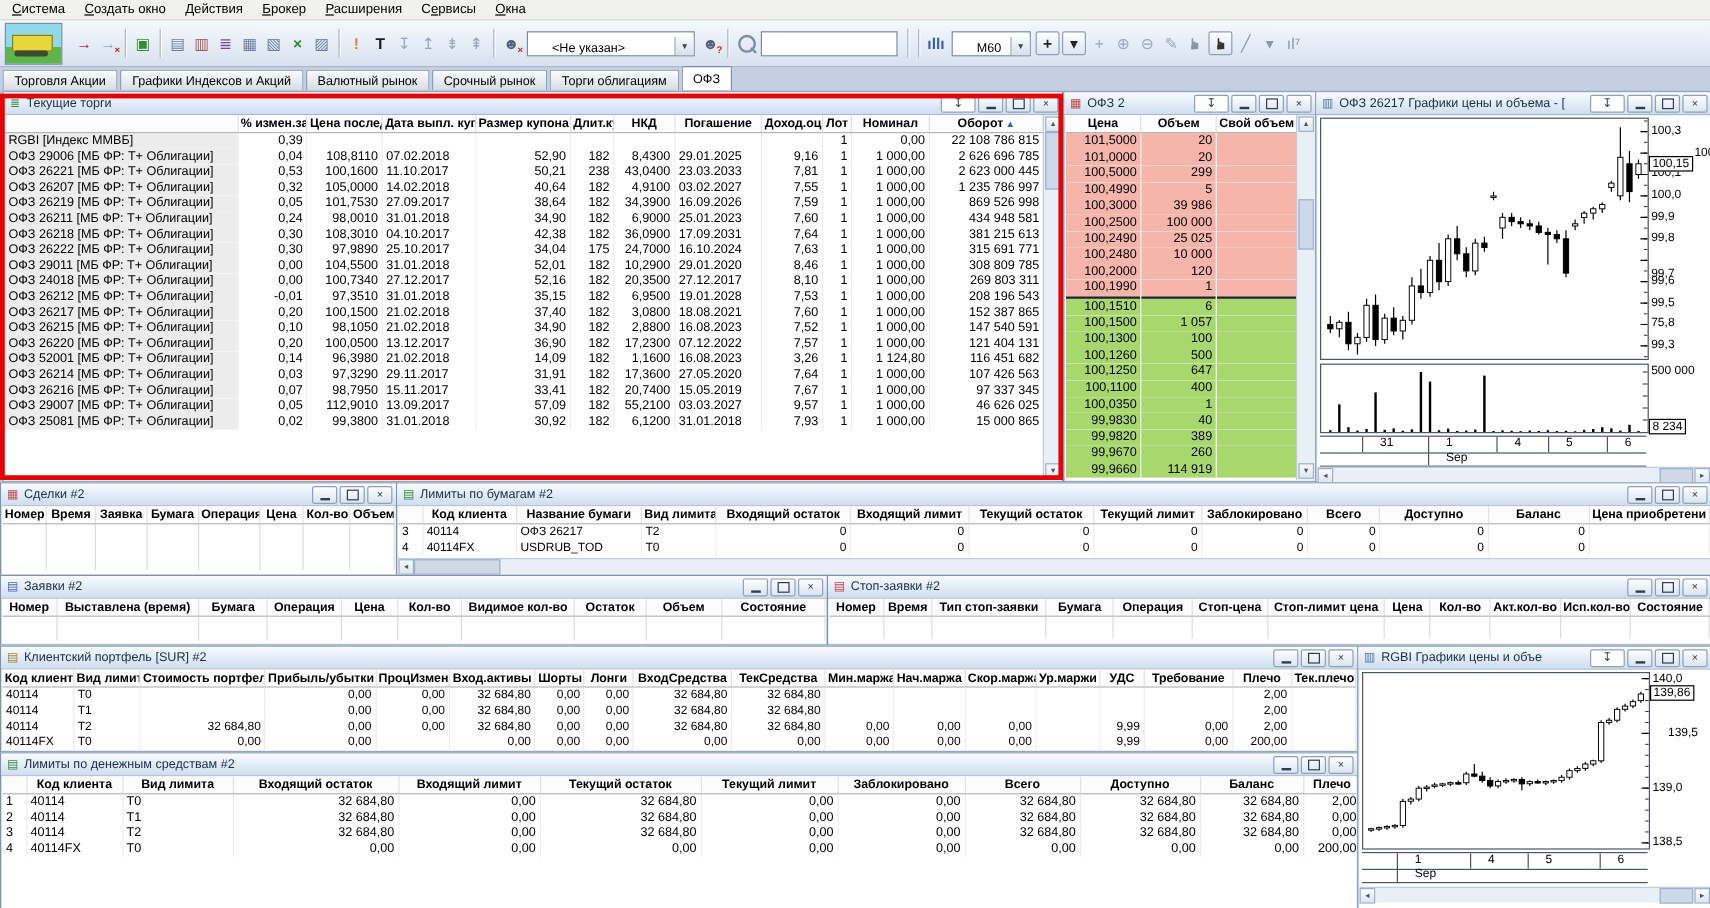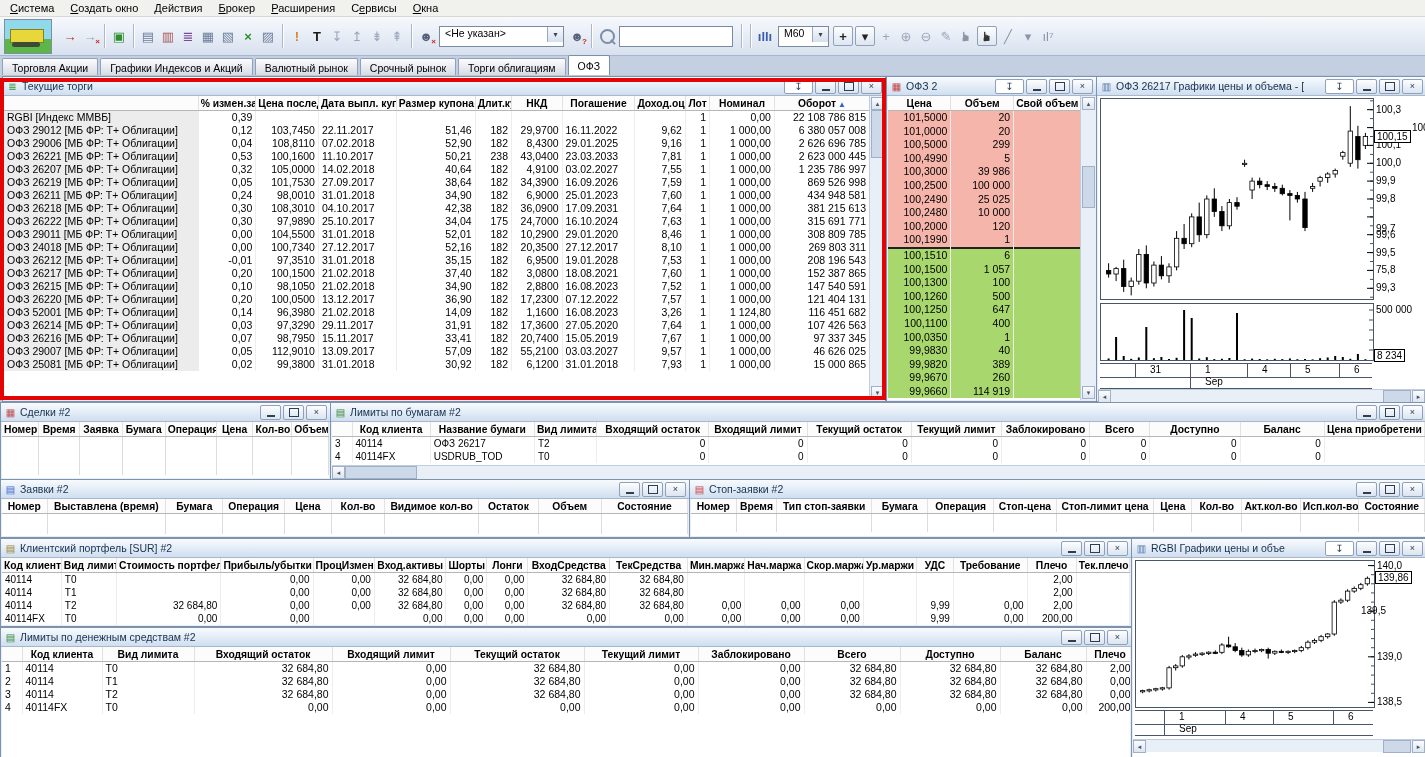--- a/index.html
+++ b/index.html
@@ -10,21 +10,21 @@
   .menuitem{padding:1px 8px;cursor:default;white-space:nowrap}
   .menuitem u{text-decoration:underline}
   .toolbar{height:38px;background:linear-gradient(#f6f9fd,#d8e1ef);display:flex;align-items:center;border-bottom:1px solid #a9b7cc}
   .logo{width:46px;height:33px;border:1px solid #7d8da3;margin:0 8px 0 4px;position:relative;background:linear-gradient(#8fd9ea 0 58%,#5cb648 58% 100%);flex:none}
   .logo .dozer{position:absolute;left:5px;top:9px;width:32px;height:12px;background:#e8d73a;border:1px solid #857f20}
   .logo .track{position:absolute;left:7px;top:22px;width:28px;height:5px;background:#3d4a35;border-radius:3px}
   .tbsep{width:1px;height:24px;background:#aab8cc;box-shadow:1px 0 0 #fff;margin:0 4px;flex:none}
   .tbi{min-width:18px;height:18px;display:flex;align-items:center;justify-content:center;margin:0 1px;font-size:13px;flex:none;position:relative}
   .tbi.boxed{border:1px solid #8fa0b8;background:linear-gradient(#fdfefe,#dde6f1);border-radius:2px;width:18px}
   .tbi .badge{position:absolute;right:-1px;bottom:-1px;font-size:8px;color:#c22;font-weight:bold}
-  .combo{height:19px;background:#fff;border:1px solid #7a8aa0;display:flex;align-items:flex-start;padding-left:5px;font-size:10.5px;margin:0 3px;flex:none}
+  .combo{height:19px;background:#fff;border:1px solid #7a8aa0;display:flex;align-items:flex-end;padding-left:20px;font-size:10.5px;margin:0 3px;flex:none}
   .combo .cararea{width:15px;height:15px;margin-left:auto;background:linear-gradient(#f8fafd,#d6dfec);border-left:1px solid #98a8c0;display:flex;align-items:center;justify-content:center;font-size:8px;color:#345}
   .lens{width:11px;height:11px;border:2px solid #7d8da8;border-radius:50%;position:relative;margin:0 4px;flex:none}
   .lens::after{content:"";position:absolute;width:6px;height:2px;background:#7d8da8;transform:rotate(45deg);left:8px;top:10px}
   .searchbox{width:108px;height:17px;border:1px solid #7a8aa0;background:#fff;font-size:10.5px;margin-right:4px;flex:none}
   .tabbar{height:19px;background:#c4d0e2;display:flex;align-items:flex-end;padding-left:2px}
   .tab{height:15px;padding:1px 9px 0;background:linear-gradient(#fbfcfd,#d7dce4);border:1px solid #8fa0b8;border-bottom:none;border-radius:2px 2px 0 0;margin-right:2px;font-size:10.5px;display:flex;align-items:center;white-space:nowrap;cursor:default}
   .tab.active{background:#fff;height:18px;border-color:#7d8da3}
   
   .win{position:absolute;background:#fff;border:1px solid #7e92ac;box-shadow:inset 0 0 0 1px #e7eef8}
   .wtitle{height:18px;background:linear-gradient(#f8fbfe,#cfdef0);display:flex;align-items:center;padding:0 3px;border-bottom:1px solid #a8b8cc;font-size:10.5px;color:#16304e;white-space:nowrap;overflow:hidden}
@@ -255,34 +255,20 @@
             <td class="ar"></td>
             <td class="al"></td>
             <td class="ar"></td>
             <td class="ar"></td>
             <td class="ar"></td>
             <td class="al"></td>
             <td class="ar"></td>
             <td class="ar">1</td>
             <td class="ar">0,00</td>
             <td class="ar">22 108 786 815</td>
-          </tr>
-          <tr>
-            <td class="al">ОФЗ 29012 [МБ ФР: Т+ Облигации]</td>
-            <td class="ar">0,12</td>
-            <td class="ar">103,7450</td>
-            <td class="al">22.11.2017</td>
-            <td class="ar">51,46</td>
-            <td class="ar">182</td>
-            <td class="ar">29,9700</td>
-            <td class="al">16.11.2022</td>
-            <td class="ar">9,62</td>
-            <td class="ar">1</td>
-            <td class="ar">1 000,00</td>
-            <td class="ar">6 380 057 008</td>
           </tr>
           <tr>
             <td class="al">ОФЗ 29006 [МБ ФР: Т+ Облигации]</td>
             <td class="ar">0,04</td>
             <td class="ar">108,8110</td>
             <td class="al">07.02.2018</td>
             <td class="ar">52,90</td>
             <td class="ar">182</td>
             <td class="ar">8,4300</td>
             <td class="al">29.01.2025</td>
@@ -1468,21 +1454,21 @@
         <line x1="235" y1="31.9" x2="238" y2="31.9" stroke="#000" stroke-width="0.7"></line>
         <line x1="235" y1="22.8" x2="238" y2="22.8" stroke="#000" stroke-width="0.7"></line>
         <line x1="235" y1="13.7" x2="238" y2="13.7" stroke="#000" stroke-width="0.7"></line>
         <line x1="235" y1="4.6" x2="238" y2="4.6" stroke="#000" stroke-width="0.7"></line>
         <line x1="232" y1="4.6" x2="238" y2="4.6" stroke="#000"></line>
         <line x1="232" y1="50.2" x2="238" y2="50.2" stroke="#000"></line>
         <line x1="232" y1="95.8" x2="238" y2="95.8" stroke="#000"></line>
         <line x1="232" y1="141.4" x2="238" y2="141.4" stroke="#000"></line>
       </svg></div>
     <span class="ylab" style="left: 245px; top: 20.5625px;">140,0</span>
-    <span class="ylab" style="left: 229px; top: 66.1875px; text-align: center;">139,5</span>
+    <span class="ylab" style="left: 258px; top: 66.1875px; text-align: center;">139,5</span>
     <span class="ylab" style="left: 245px; top: 111.812px;">139,0</span>
     <span class="ylab" style="left: 245px; top: 157.437px;">138,5</span>
     <span class="pricebox" style="left: 243px; top: 32.3375px;">139,86</span>
     <div class="axisstrip" style="left: 3px; top: 171px; width: 238px; height: 13px;">
       <span class="axiscell" style="left: 29px;">1</span>
       <span class="axiscell" style="left: 90px;">4</span>
       <span class="axiscell" style="left: 138px;">5</span>
       <span class="axiscell" style="left: 198px;">6</span>
     </div>
     <div class="monthstrip" style="left: 3px; top: 184px; width: 238px; height: 12px;">

